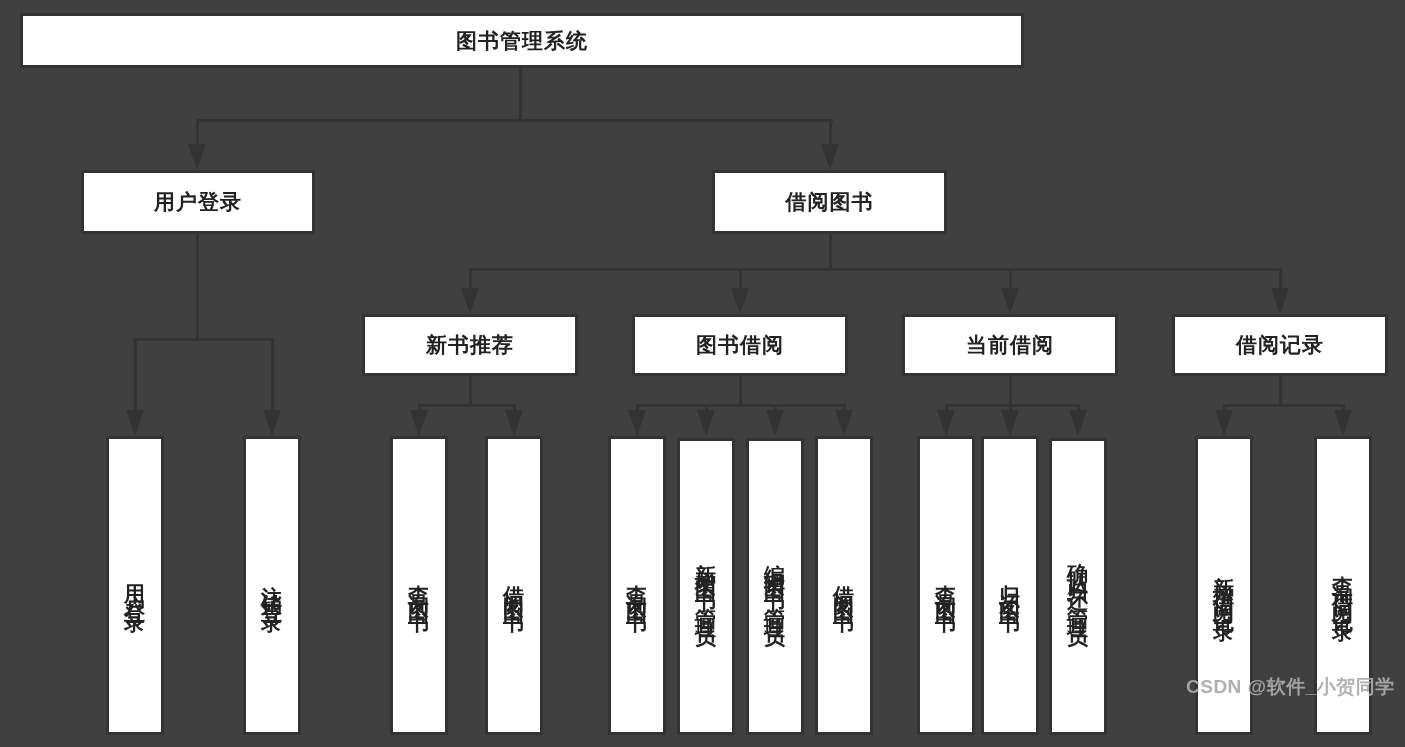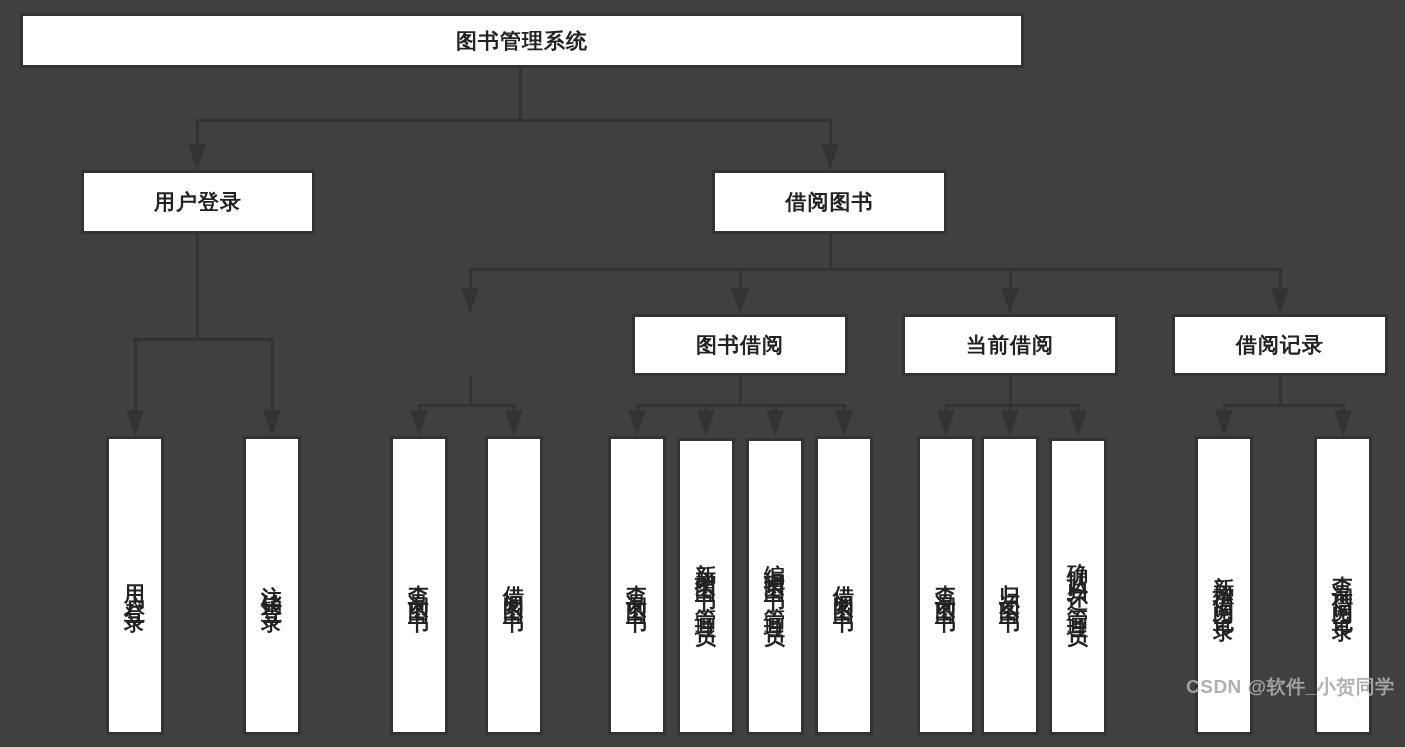--- a/index.html
+++ b/index.html
@@ -96,20 +96,21 @@
   <div class="hline" style="left:469px; top:268px; width:813px;"></div>
   <div class="vline" style="left:469px; top:268px; height:22px;"></div>
   <div class="arr" style="left:461px; top:288px;"></div>
   <div class="vline" style="left:739px; top:268px; height:22px;"></div>
   <div class="arr" style="left:731px; top:288px;"></div>
   <div class="vline" style="left:1009px; top:268px; height:22px;"></div>
   <div class="arr" style="left:1001px; top:288px;"></div>
   <div class="vline" style="left:1279px; top:268px; height:22px;"></div>
   <div class="arr" style="left:1271px; top:288px;"></div>
 
+  <div class="box" style="left:362px; top:314px; width:216px; height:62px;">新书推荐</div>
   <div class="box" style="left:902px; top:314px; width:216px; height:62px;">当前借阅</div>
   <div class="box" style="left:632px; top:314px; width:216px; height:62px;">图书借阅</div>
   <div class="box" style="left:1172px; top:314px; width:216px; height:62px;">借阅记录</div>
 
   <div class="vline" style="left:469px; top:376px; height:30px;"></div>
   <div class="hline" style="left:418px; top:404px; width:98px;"></div>
   <div class="vline" style="left:418px; top:404px; height:8px;"></div>
   <div class="arr" style="left:410px; top:410px;"></div>
   <div class="vline" style="left:513px; top:404px; height:8px;"></div>
   <div class="arr" style="left:505px; top:410px;"></div>

